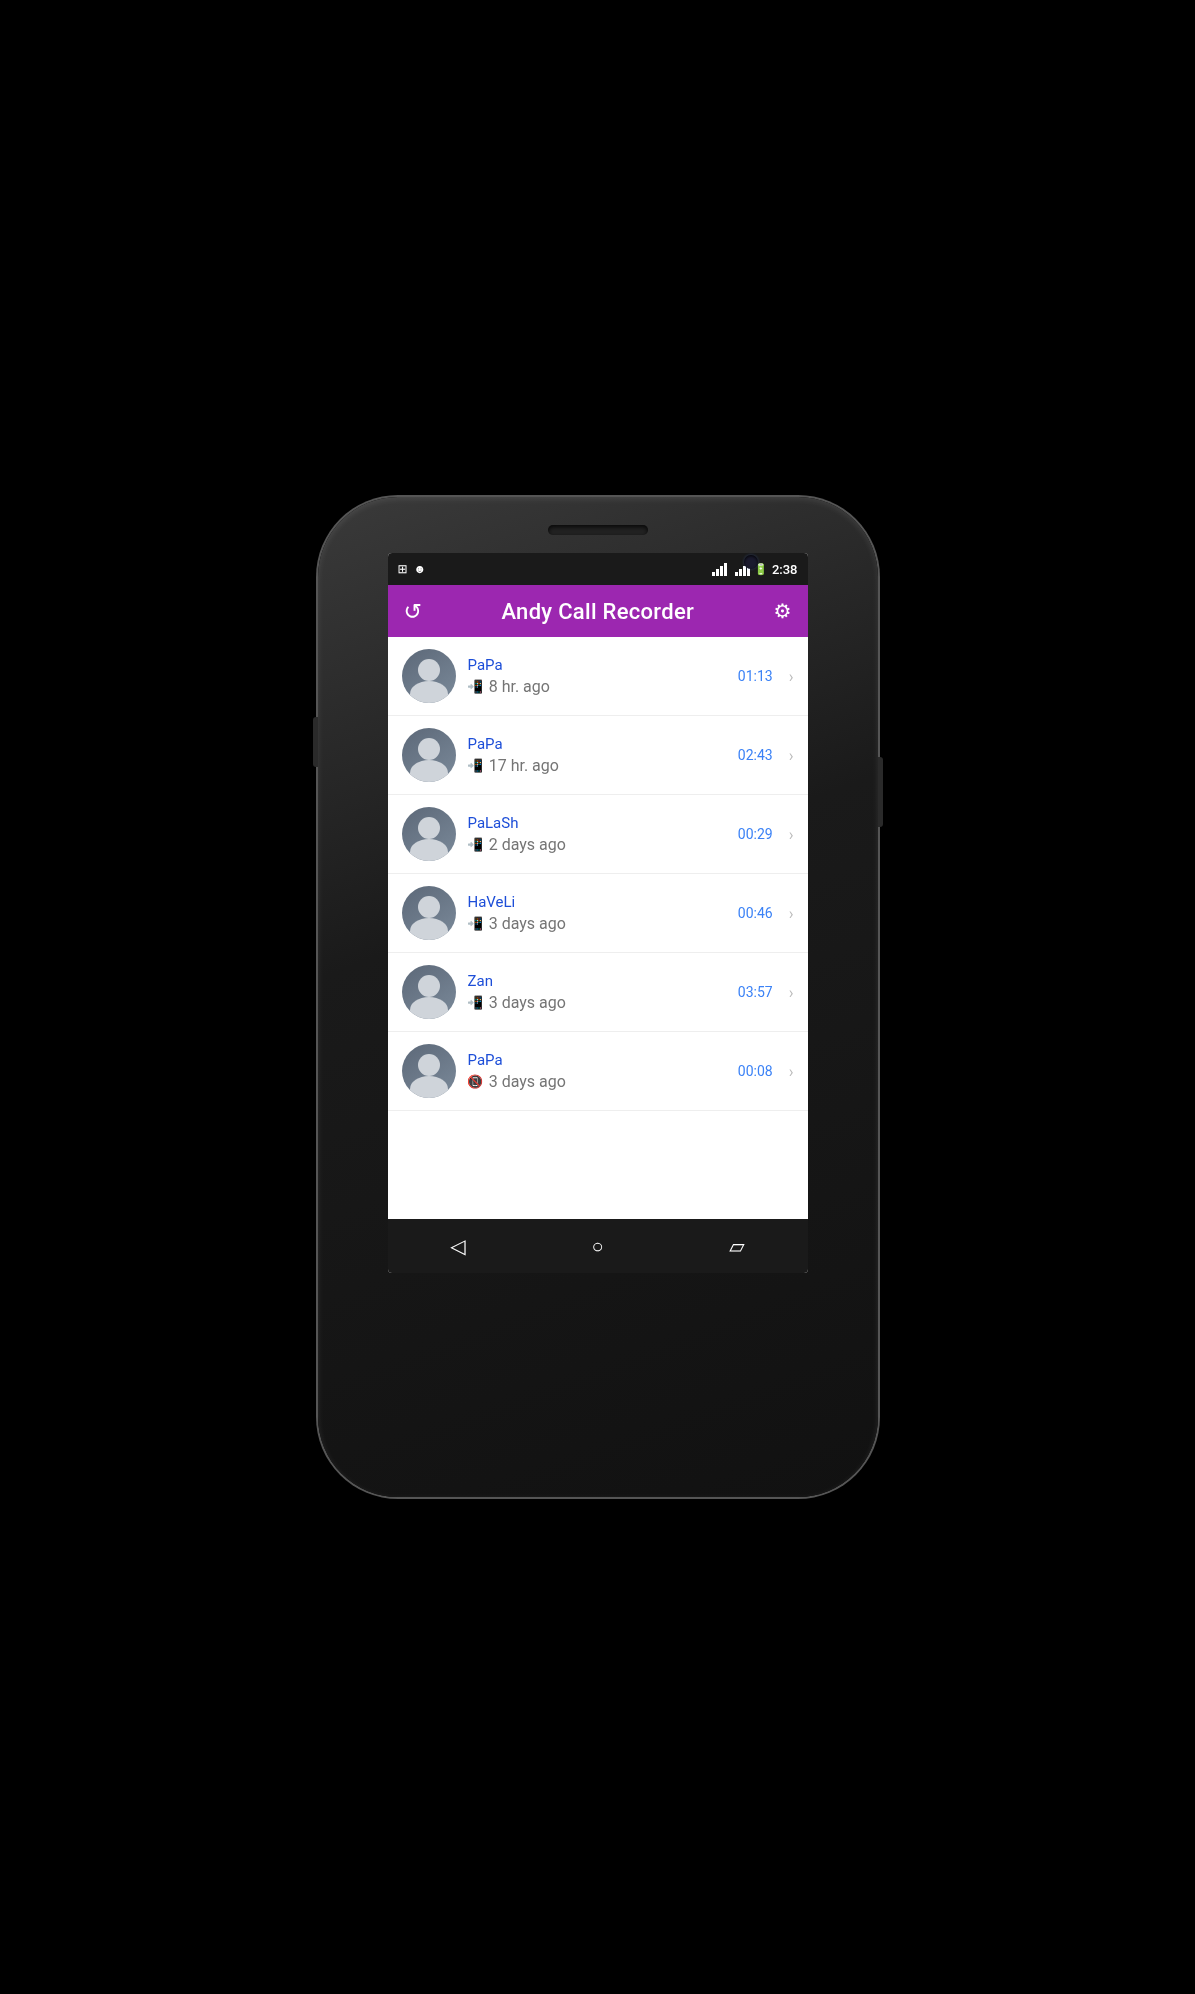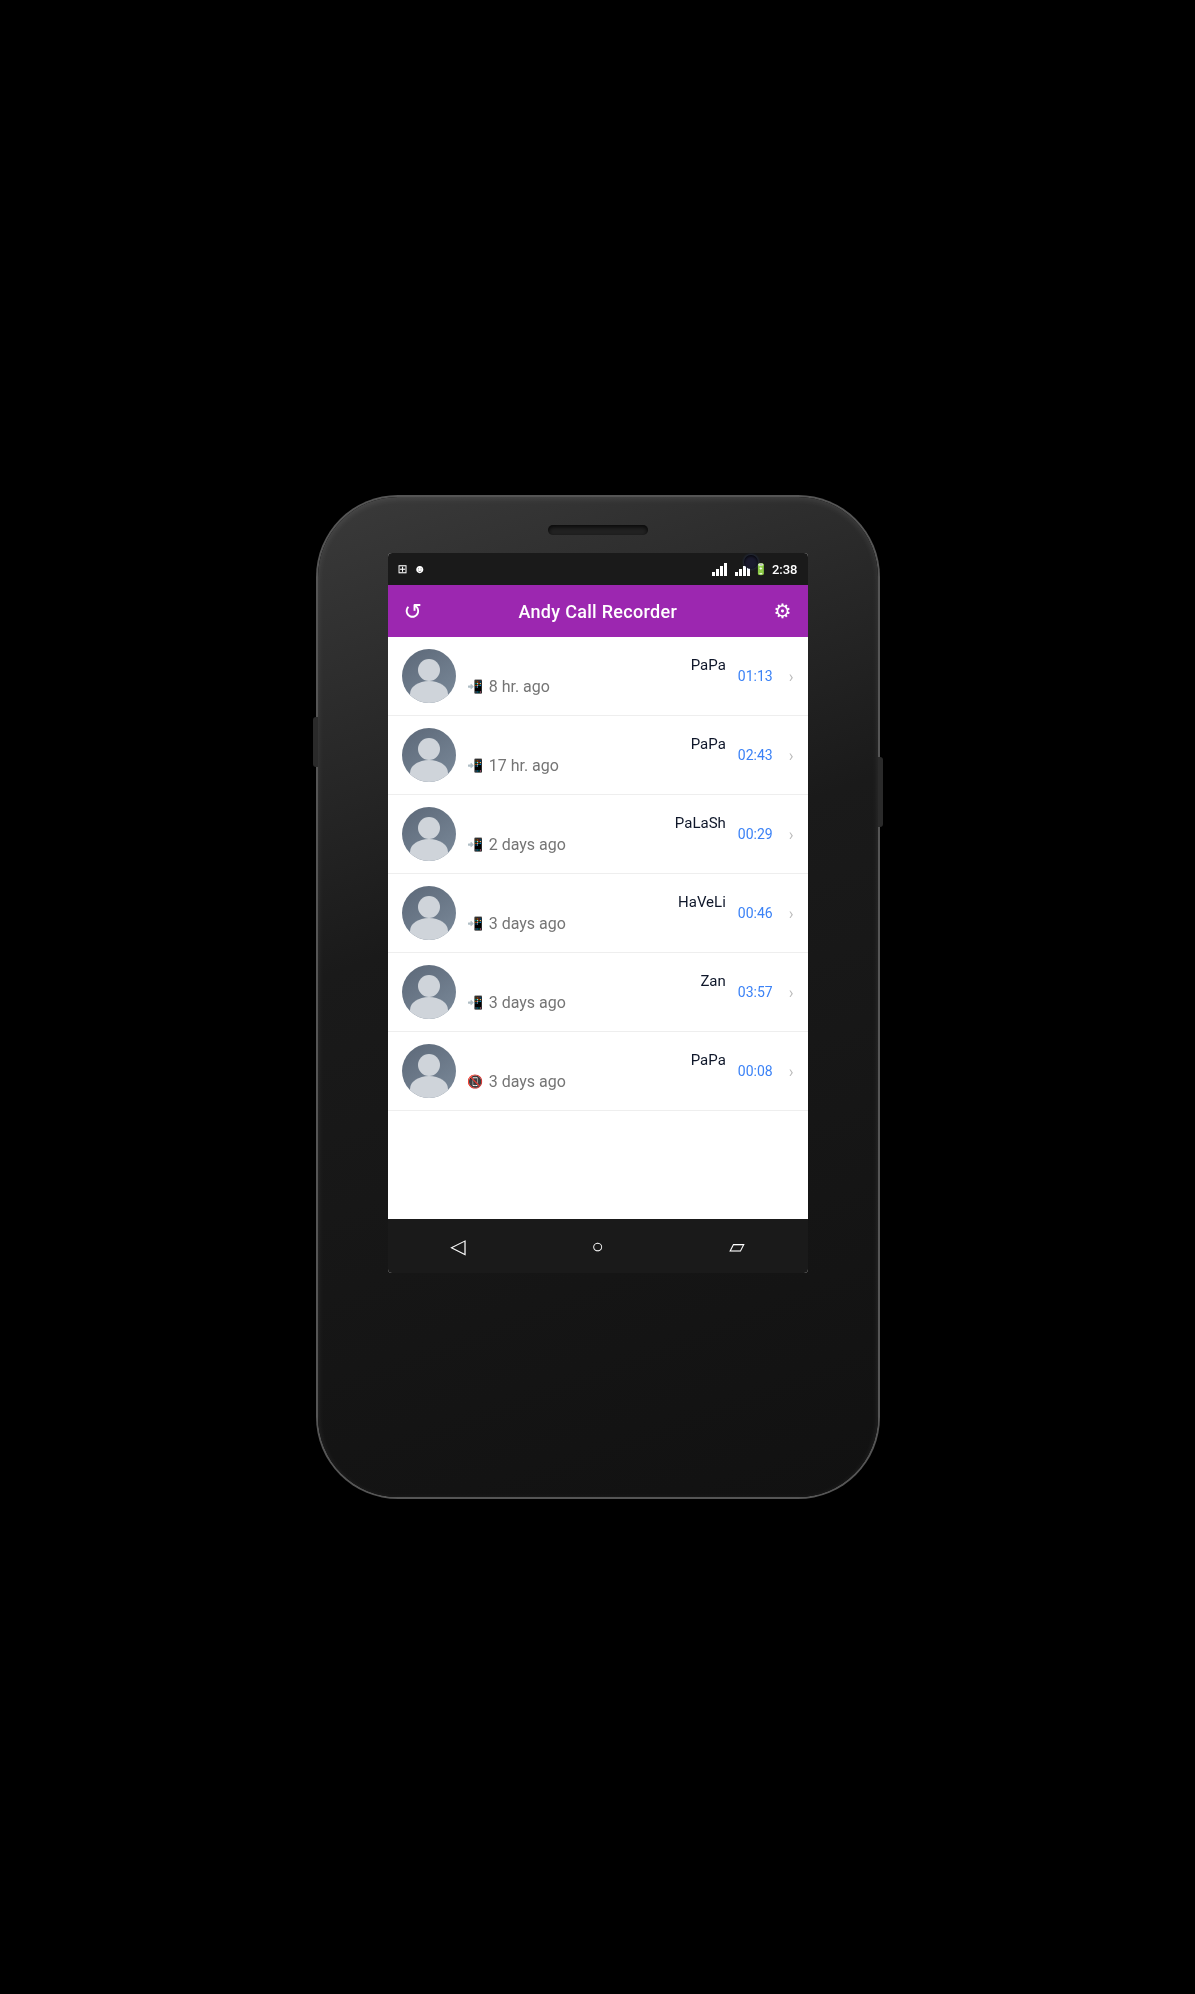--- a/index.html
+++ b/index.html
@@ -113,21 +113,21 @@
       height: 52px;
       display: flex;
       align-items: center;
       justify-content: space-between;
       padding: 0 16px;
       flex-shrink: 0;
     }
 
     .app-bar-title {
       color: #fff;
-      font-size: 18px;
+      font-size: 22px;
       font-weight: 500;
       letter-spacing: 0.3px;
     }
 
     .app-bar-icon {
       color: #fff;
       font-size: 20px;
       cursor: pointer;
     }
 
@@ -181,24 +181,23 @@
       left: 50%;
       transform: translateX(-50%);
     }
 
     .call-info {
       flex: 1;
     }
 
     .call-name {
       font-size: 15px;
-      color: #0f172a;
+      color: #1d4ed8;
       font-weight: 400;
       margin-bottom: 3px;
-      text-align: right;
     }
 
     .call-meta {
       display: flex;
       align-items: center;
       gap: 5px;
     }
 
     .call-phone-icon {
       font-size: 13px;

